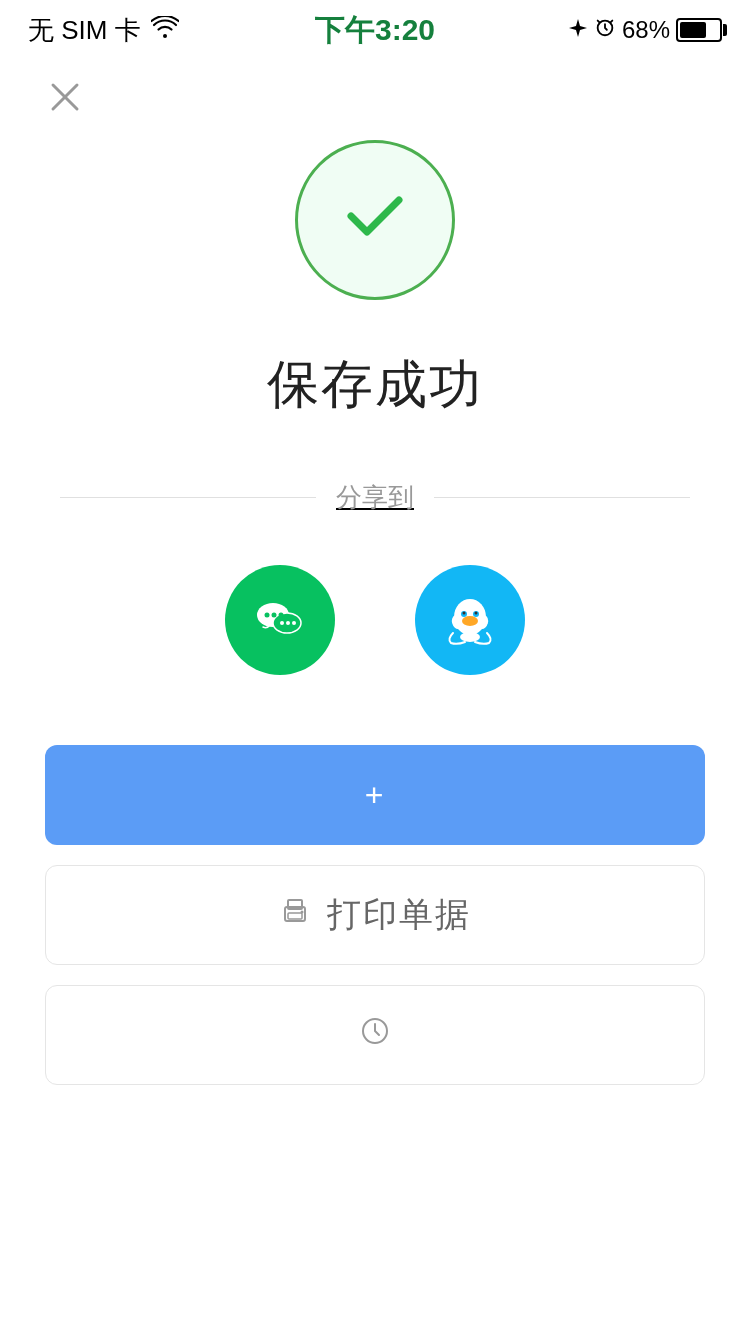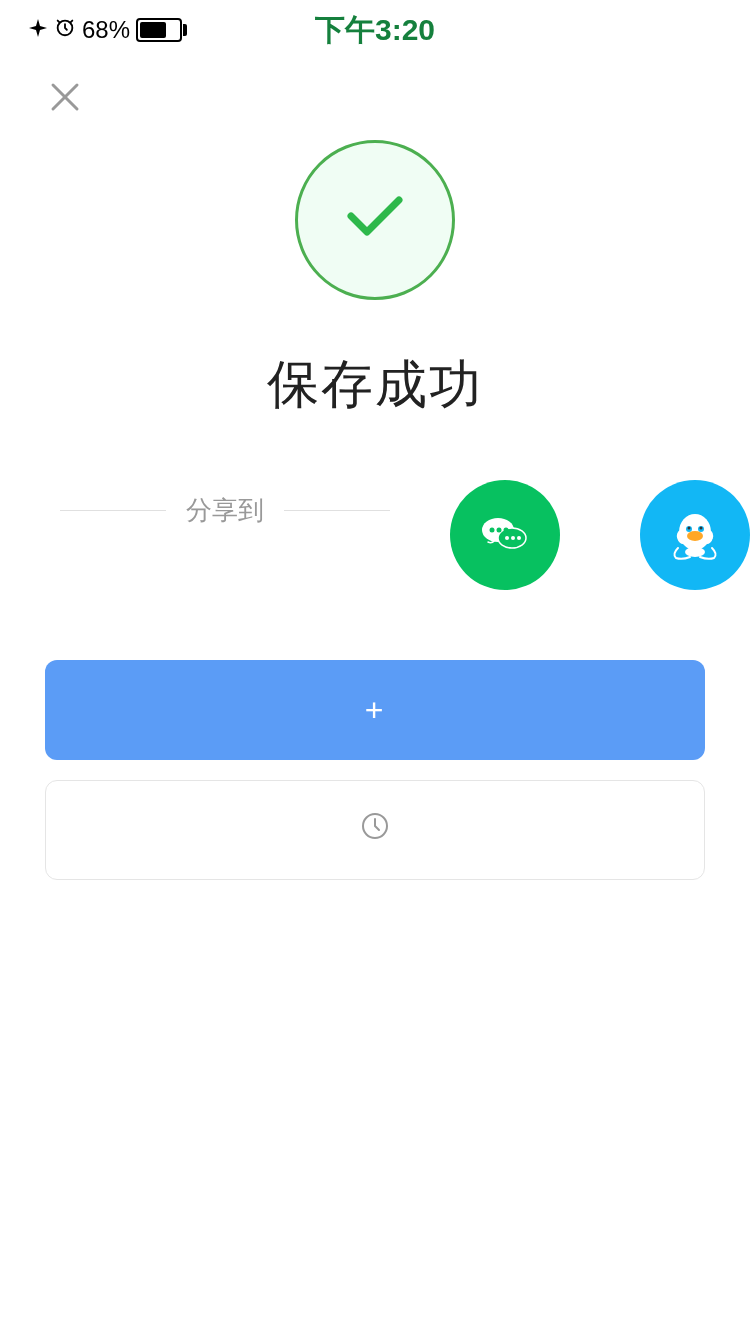--- a/index.html
+++ b/index.html
@@ -141,23 +141,24 @@
       color: #222;
       margin-bottom: 60px;
       letter-spacing: 2px;
     }
 
     
     .share-section {
       width: 100%;
       position: relative;
       display: flex;
-      flex-direction: row;
+      flex-direction: column;
       align-items: center;
       margin-bottom: 70px;
+      text-decoration: underline;
     }
 
     .share-divider {
       width: 100%;
       display: flex;
       align-items: center;
       gap: 20px;
       padding: 0 60px;
       margin-bottom: 50px;
     }
@@ -258,20 +259,32 @@
 
     .btn-icon {
       font-size: 32px;
       color: inherit;
     }
   </style>
 </head>
 <body>
 
 <div class="status-bar">
+  <div class="status-left">
+    <span>无 SIM 卡</span>
+    <span class="wifi-icon">
+      
+      <svg width="28" height="22" viewBox="0 0 28 22" fill="none">
+        <path d="M14 18a2 2 0 1 1 0 4 2 2 0 0 1 0-4z" fill="#000"></path>
+        <path d="M7.5 13.5C9.2 11.8 11.5 10.8 14 10.8s4.8 1 6.5 2.7" stroke="#000" stroke-width="2.2" stroke-linecap="round" fill="none"></path>
+        <path d="M3 9C5.8 6.2 9.7 4.5 14 4.5s8.2 1.7 11 4.5" stroke="#000" stroke-width="2.2" stroke-linecap="round" fill="none"></path>
+        <path d="M0.5 5C4.3 1.9 9 0 14 0s9.7 1.9 13.5 5" stroke="#000" stroke-width="2.2" stroke-linecap="round" fill="none"></path>
+      </svg>
+    </span>
+  </div>
   <div class="status-center">下午3:20</div>
   <div class="status-right">
     <span>
       <svg width="20" height="20" viewBox="0 0 20 20" fill="none">
         <path d="M10 1l2 7 7 2-7 2-2 7-2-7-7-2 7-2z" fill="#000"></path>
       </svg>
     </span>
     <span>
       <svg width="22" height="22" viewBox="0 0 24 24" fill="none">
         <circle cx="12" cy="13" r="8" stroke="#000" stroke-width="2" fill="none"></circle>
@@ -348,20 +361,31 @@
       </div>
     </div>
   </div>
 
   <div class="buttons-section">
 
     <button class="btn-primary">
       <span class="btn-icon">+</span>
     </button>
 
+    <button class="btn-secondary">
+      <span class="btn-icon">
+        <svg width="32" height="32" viewBox="0 0 32 32" fill="none">
+          <rect x="6" y="12" width="20" height="14" rx="2" stroke="#999" stroke-width="2" fill="none"></rect>
+          <rect x="9" y="5" width="14" height="9" rx="1" stroke="#999" stroke-width="2" fill="none"></rect>
+          <rect x="9" y="18" width="14" height="6" rx="1" stroke="#999" stroke-width="1.5" fill="white"></rect>
+          <circle cx="23" cy="17" r="1.5" fill="#999"></circle>
+        </svg>
+      </span>
+      <span>打印单据</span>
+    </button>
 
     <button class="btn-secondary">
       <span class="btn-icon">
         <svg width="32" height="32" viewBox="0 0 32 32" fill="none">
           <circle cx="16" cy="16" r="12" stroke="#999" stroke-width="2" fill="none"></circle>
           <path d="M16 9v7l4 4" stroke="#999" stroke-width="2" stroke-linecap="round" stroke-linejoin="round"></path>
         </svg>
       </span>
     </button>
   </div>

